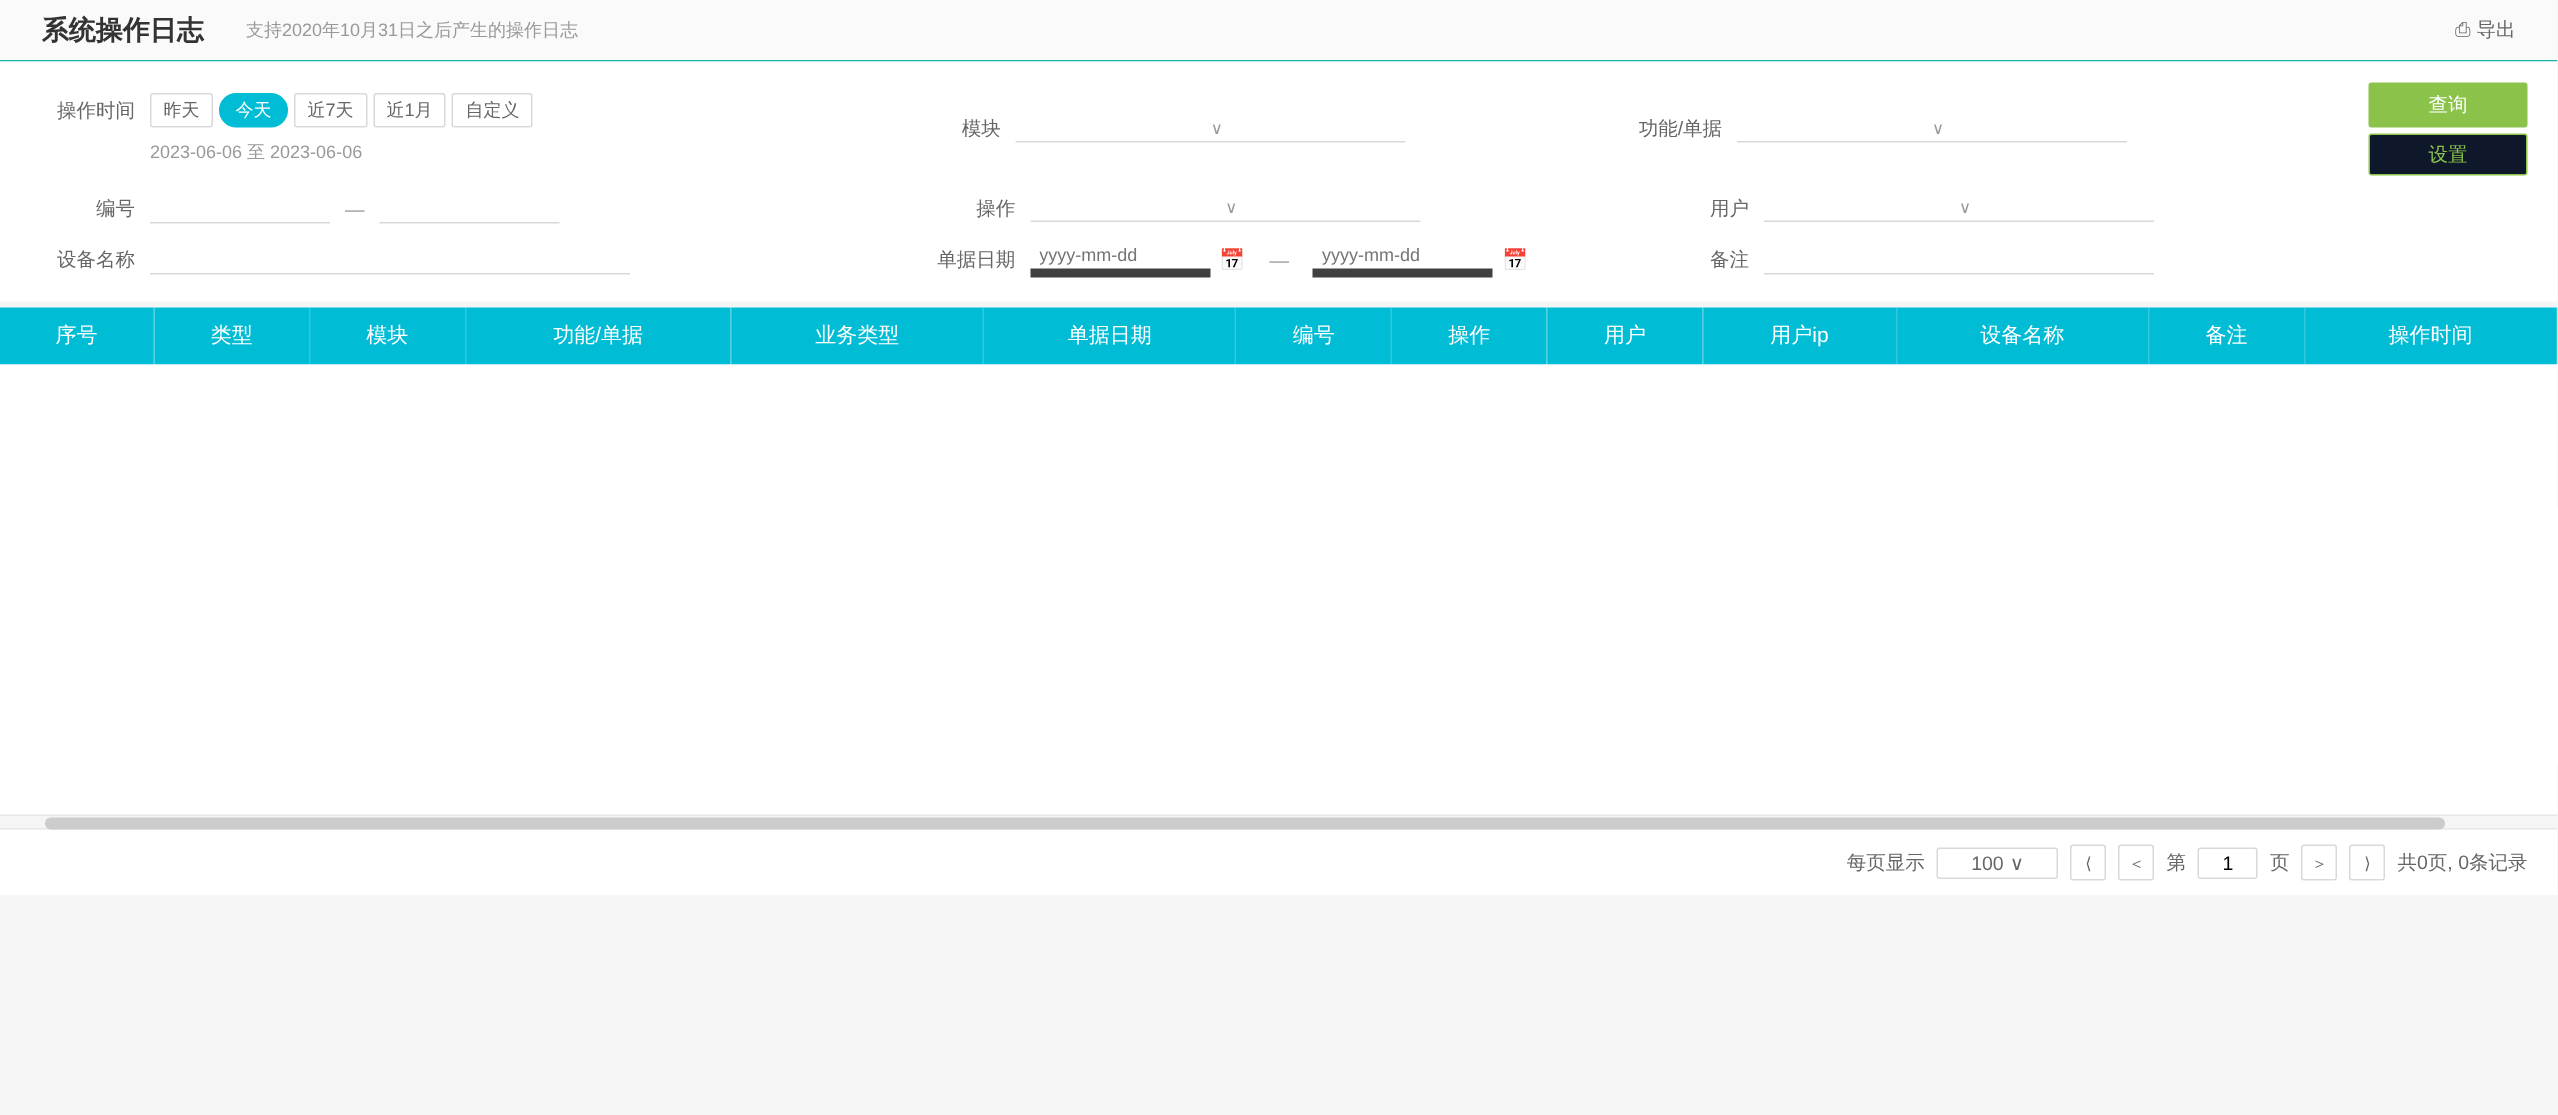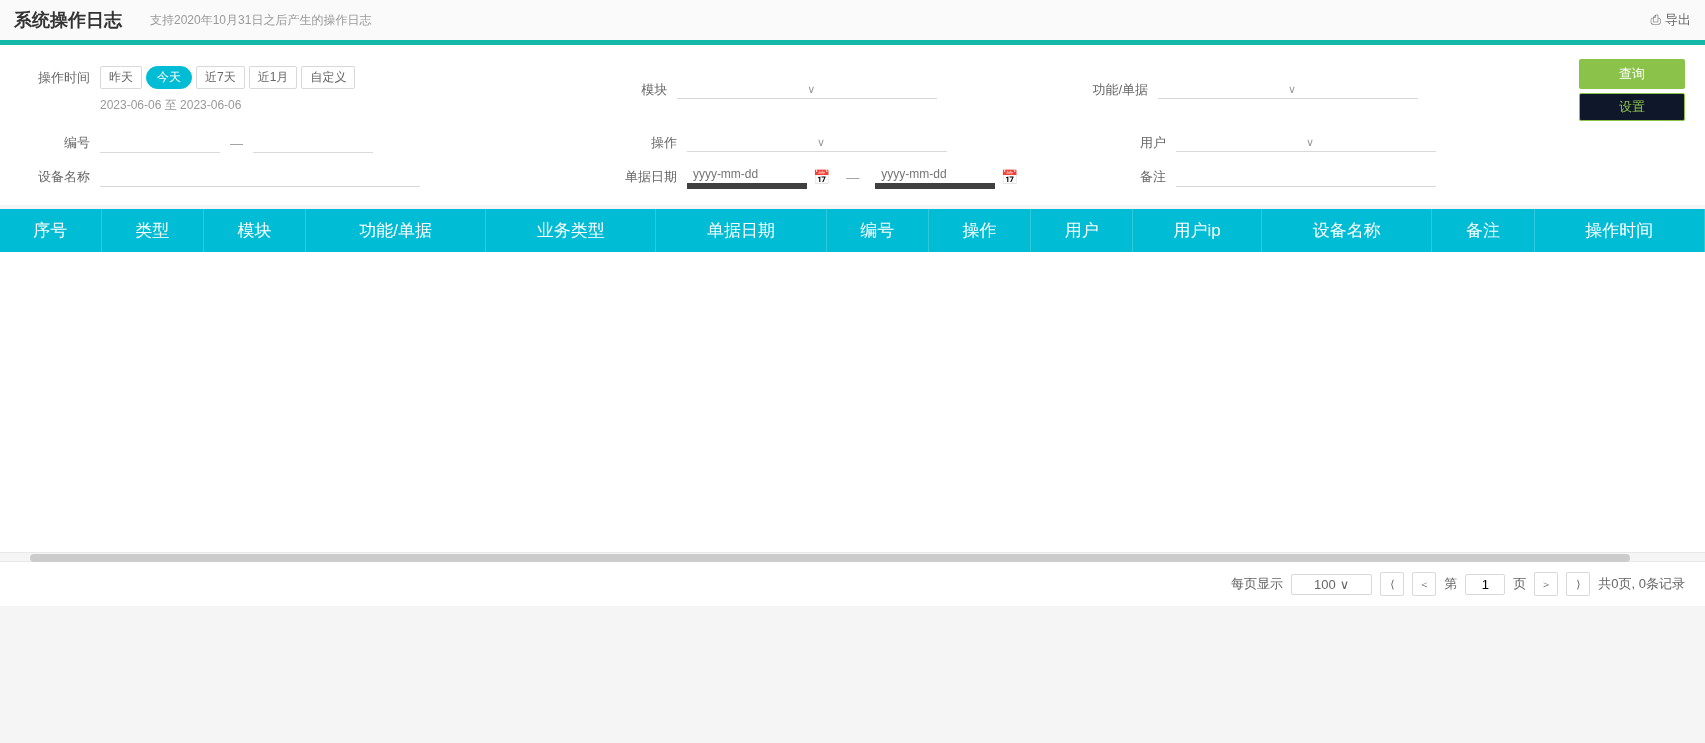--- a/index.html
+++ b/index.html
@@ -133,21 +133,21 @@
 
     .data-table thead tr {
       background: #00bcd4;
     }
 
     .data-table thead th {
       color: #fff;
       padding: 10px 8px;
       text-align: center;
       font-weight: normal;
-      font-size: 17px;
+      font-size: 14px;
       border-right: 1px solid rgba(255,255,255,0.2);
       white-space: nowrap;
     }
 
     .empty-area {
       height: 300px;
       background: #fff;
     }
 
     .scrollbar-area {
@@ -235,23 +235,23 @@
 
     .cal-icon {
       color: #00bcd4;
       cursor: pointer;
       font-size: 14px;
     }
 
     .top-bar {
       display: flex;
       align-items: center;
-      padding: 8px 14px;
+      padding: 8px 28px;
       background: #fafafa;
-      border-bottom: 5px solid #14b8a6;
+      border-bottom: 1px solid #14b8a6;
       justify-content: space-between;
     }
 
     .filter-rows-wrapper {
       background: #fff;
       padding: 14px 20px 4px;
     }
 
     .full-row {
       display: flex;

